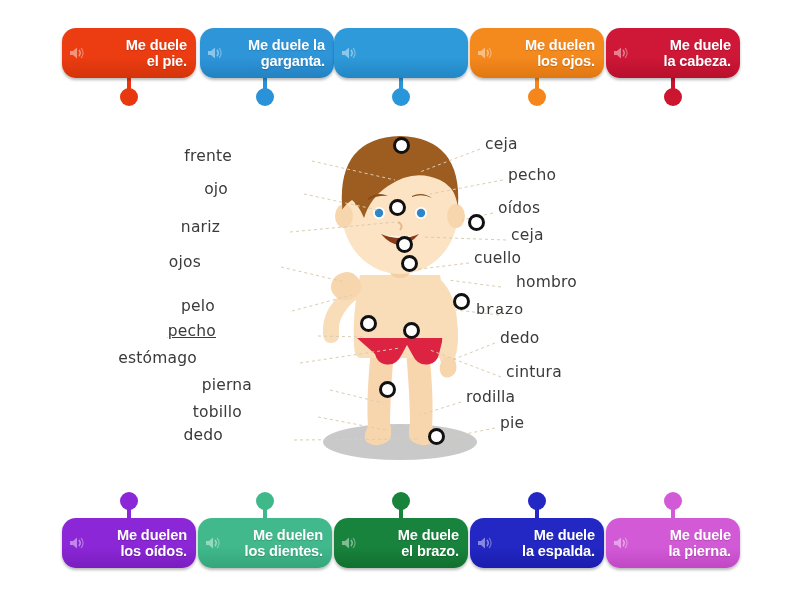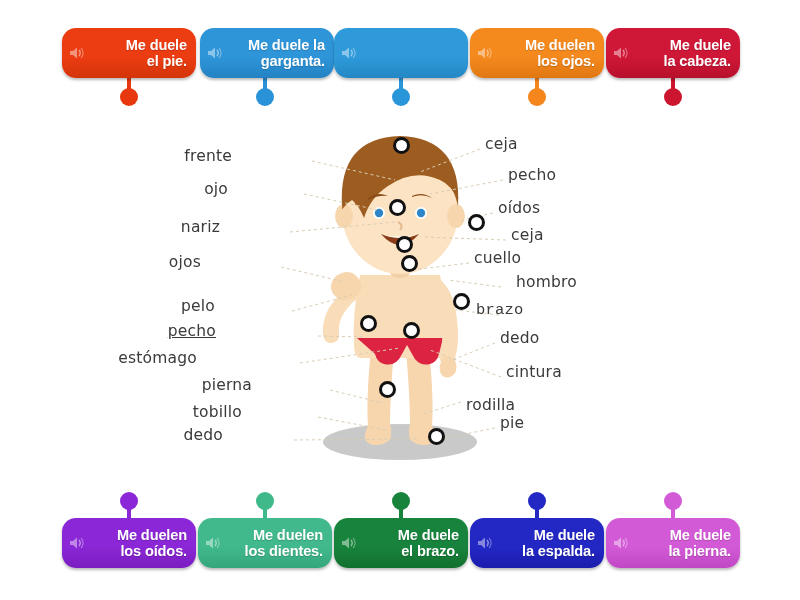--- a/index.html
+++ b/index.html
@@ -200,21 +200,21 @@
     <div id="labels-right">
         <div class="dlabel" style="left: 485px; top: 25px;">ceja</div>
         <div class="dlabel" style="left: 508px; top: 56px;">pecho</div>
         <div class="dlabel" style="left: 498px; top: 89px;">oídos</div>
         <div class="dlabel" style="left: 511px; top: 116px;">ceja</div>
         <div class="dlabel" style="left: 474px; top: 139px;">cuello</div>
         <div class="dlabel" style="left: 516px; top: 163px;">hombro</div>
         <div class="dlabel" style="left: 476px; top: 191px; font-family: Liberation Mono, monospace;">brazo</div>
         <div class="dlabel" style="left: 500px; top: 219px;">dedo</div>
         <div class="dlabel" style="left: 506px; top: 253px;">cintura</div>
-        <div class="dlabel" style="left: 466px; top: 286px;">rodilla</div>
+        <div class="dlabel" style="left: 466px; top: 278px;">rodilla</div>
         <div class="dlabel" style="left: 500px; top: 304px;">pie</div>
       </div>
 
     <div id="markers">
         <div class="marker" style="left: 392.5px; top: 26.5px;"></div>
         <div class="marker" style="left: 388.5px; top: 88.5px;"></div>
         <div class="marker" style="left: 467.5px; top: 103.5px;"></div>
         <div class="marker" style="left: 395.5px; top: 125.5px;"></div>
         <div class="marker" style="left: 400.5px; top: 144.5px;"></div>
         <div class="marker" style="left: 452.5px; top: 182.5px;"></div>

